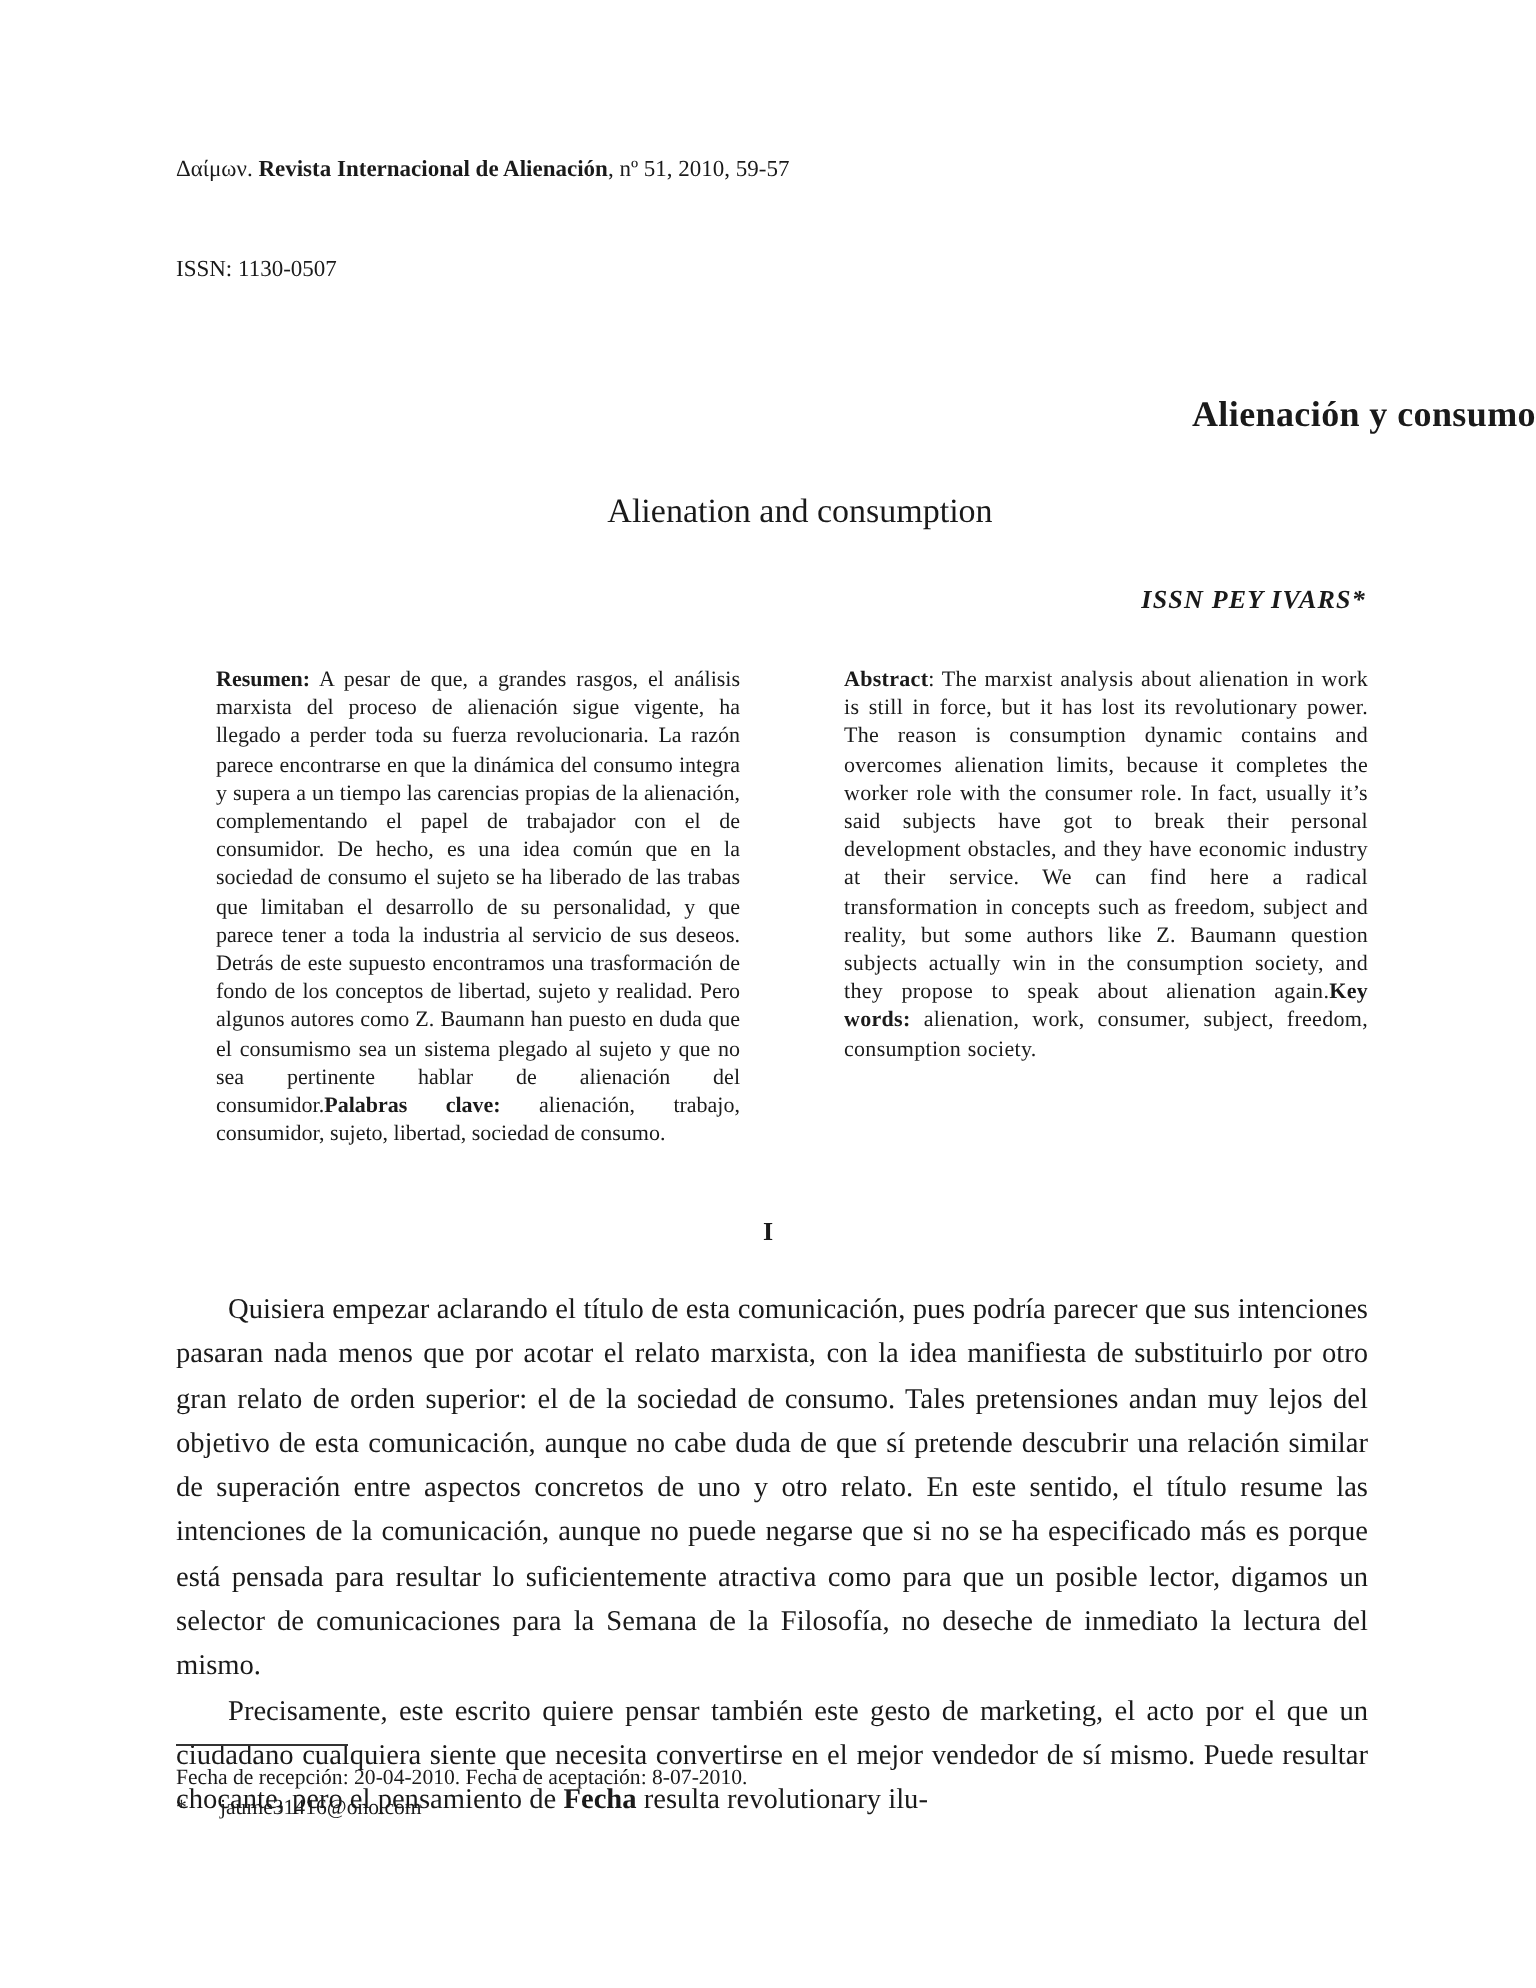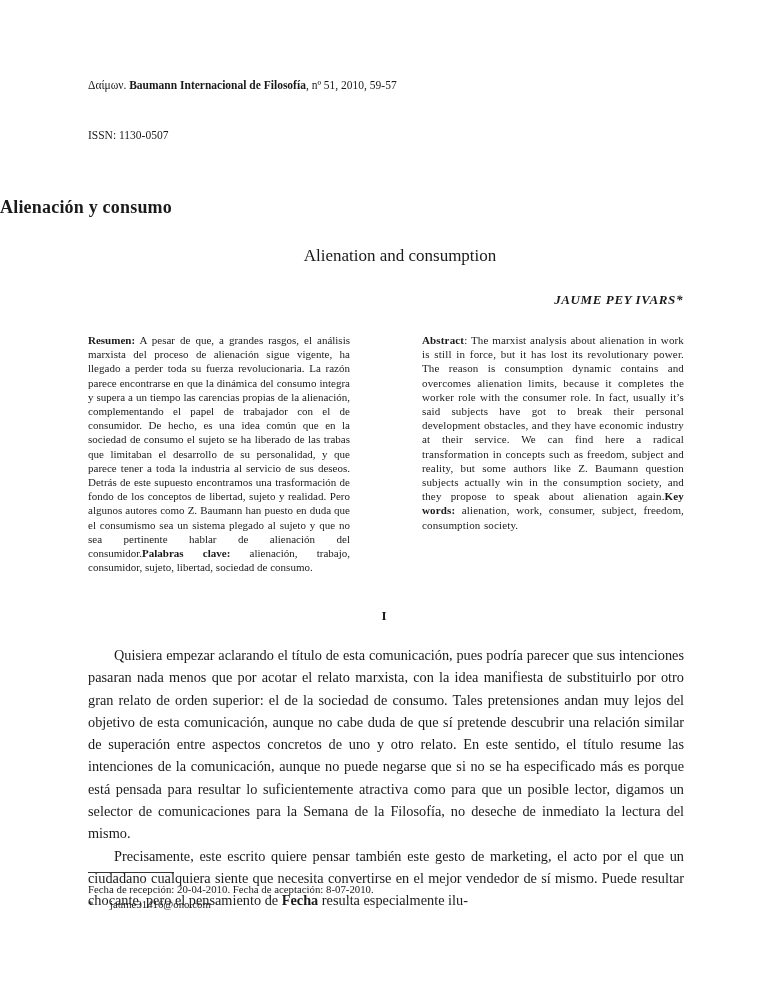--- a/index.html
+++ b/index.html
@@ -35,21 +35,21 @@
   }
   .journal-head .greek { font-style: normal; text-align: center; }
   .journal-head .jname { font-weight: bold; }
   .issn { display: block; margin-top: 35px; }
 
   
   .title-es {
     position: absolute;
     left: 0; top: 185px;
     width: 768px;
-    text-align: left;
+    text-align: right;
     font-size: 18px;
     font-weight: bold;
     letter-spacing: 0.2px;
   }
   .title-en {
     position: absolute;
     left: 16px; top: 232px;
     width: 768px;
     text-align: center;
     font-size: 17px;
@@ -74,20 +74,21 @@
     width: 596px;
   }
   .col {
     width: 262px;
     font-size: 11px;
     line-height: 14.2px;
     text-align: justify;
   }
   .col-left {
     float: left;
+    margin-left: 20px;
   }
   .col-right {
     float: right;
     text-align: justify;
     letter-spacing: 0.15px;
     word-spacing: 0.5px;
   }
   .col p { margin: 0; }
   .col .lead { font-weight: bold; }
 
@@ -138,43 +139,43 @@
   .footnote .fn-line { display: block; white-space: pre; }
   .fn-star { display: inline-block; width: 22px; }
 </style>
 </head>
 <body>
 
 <div class="page">
 
   <div class="journal-head">
     <span class="greek">Δαίμων.</span>
-    <span class="jname">Baumann Internacional de Filosofía</span><span>, nº 51, 2010, 59-57</span>
+    <span class="jname">Revista Internacional de Alienación</span><span>, nº 51, 2010, 59-57</span>
     <span class="issn">ISSN: 1130-0507</span>
   </div>
 
   <h1 class="title-es">Alienación y consumo</h1>
   <h2 class="title-en">Alienation and consumption</h2>
 
-  <div class="author">JAUME PEY IVARS*</div>
+  <div class="author">ISSN PEY IVARS*</div>
 
   <div class="abstract-row">
     <div class="col col-left">
       <p><span class="lead">Resumen:</span><span> A pesar de que, a grandes rasgos, el análisis marxista del proceso de alienación sigue vigente, ha llegado a perder toda su fuerza revolucionaria. La razón parece encontrarse en que la dinámica del consumo integra y supera a un tiempo las carencias propias de la alienación, complementando el papel de trabajador con el de consumidor. De hecho, es una idea común que en la sociedad de consumo el sujeto se ha liberado de las trabas que limitaban el desarrollo de su personalidad, y que parece tener a toda la industria al servicio de sus deseos. Detrás de este supuesto encontramos una trasformación de fondo de los conceptos de libertad, sujeto y realidad. Pero algunos autores como Z. Baumann han puesto en duda que el consumismo sea un sistema plegado al sujeto y que no sea pertinente hablar de alienación del consumidor.</span><span class="lead">Palabras clave:</span><span> alienación, trabajo, consumidor, sujeto, libertad, sociedad de consumo.</span></p>
     </div>
     <div class="col col-right">
       <p><span class="lead">Abstract</span><span>: The marxist analysis about alienation in work is still in force, but it has lost its revolutionary power. The reason is consumption dynamic contains and overcomes alienation limits, because it completes the worker role with the consumer role. In fact, usually it’s said subjects have got to break their personal development obstacles, and they have economic industry at their service. We can find here a radical transformation in concepts such as freedom, subject and reality, but some authors like Z. Baumann question subjects actually win in the consumption society, and they propose to speak about alienation again.</span><span class="lead">Key words:</span><span> alienation, work, consumer, subject, freedom, consumption society.</span></p>
     </div>
   </div>
 
   <div class="section-mark">I</div>
 
   <div class="body-text">
     <p>Quisiera empezar aclarando el título de esta comunicación, pues podría parecer que sus intenciones pasaran nada menos que por acotar el relato marxista, con la idea manifiesta de substituirlo por otro gran relato de orden superior: el de la sociedad de consumo. Tales pretensiones andan muy lejos del objetivo de esta comunicación, aunque no cabe duda de que sí pretende descubrir una relación similar de superación entre aspectos concretos de uno y otro relato. En este sentido, el título resume las intenciones de la comunicación, aunque no puede negarse que si no se ha especificado más es porque está pensada para resultar lo suficientemente atractiva como para que un posible lector, digamos un selector de comunicaciones para la Semana de la Filosofía, no deseche de inmediato la lectura del mismo.</p>
-    <p><span>Precisamente, este escrito quiere pensar también este gesto de marketing, el acto por el que un ciudadano cualquiera siente que necesita convertirse en el mejor vendedor de sí mismo. Puede resultar chocante, pero el pensamiento de </span><b>Fecha</b><span> resulta especialmente ilu-</span></p>
+    <p><span>Precisamente, este escrito quiere pensar también este gesto de marketing, el acto por el que un ciudadano cualquiera siente que necesita convertirse en el mejor vendedor de sí mismo. Puede resultar chocante, pero el pensamiento de </span><b>Fecha</b><span> resulta revolutionary ilu-</span></p>
   </div>
 
   <div class="footnote-rule"></div>
   <div class="footnote">
     <span class="fn-line">Fecha de recepción: 20-04-2010. Fecha de aceptación: 8-07-2010.</span>
     <span class="fn-line"><span class="fn-star">*</span><span>jaume31416@ono.com</span></span>
   </div>
 
 </div>
 

